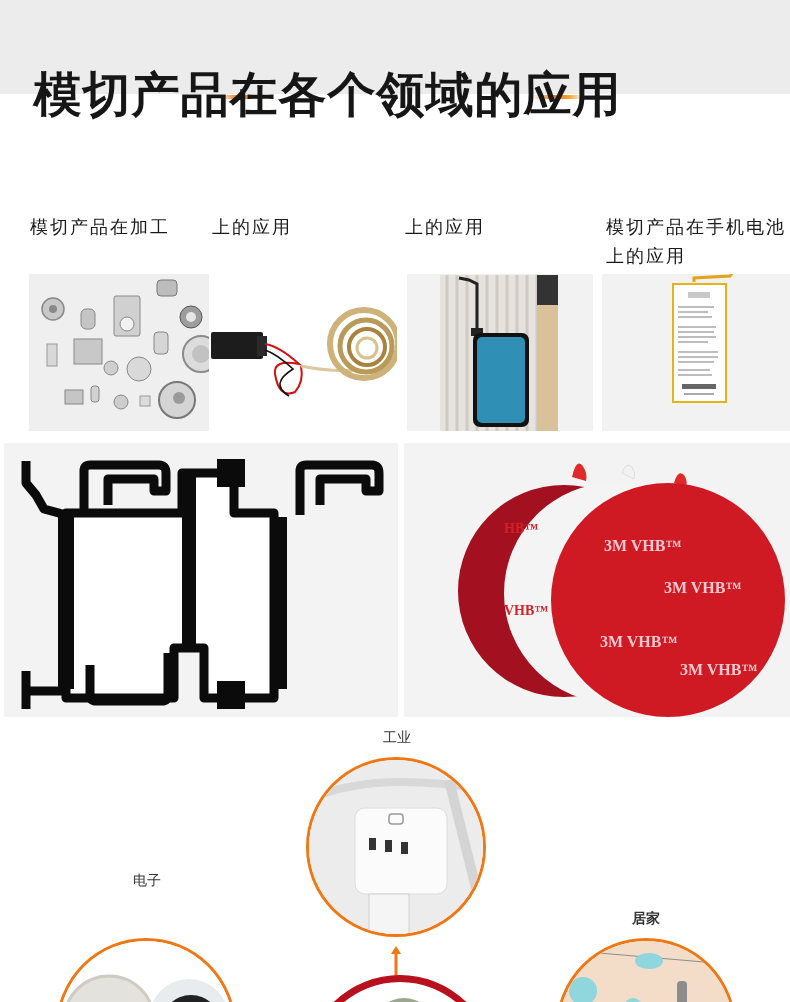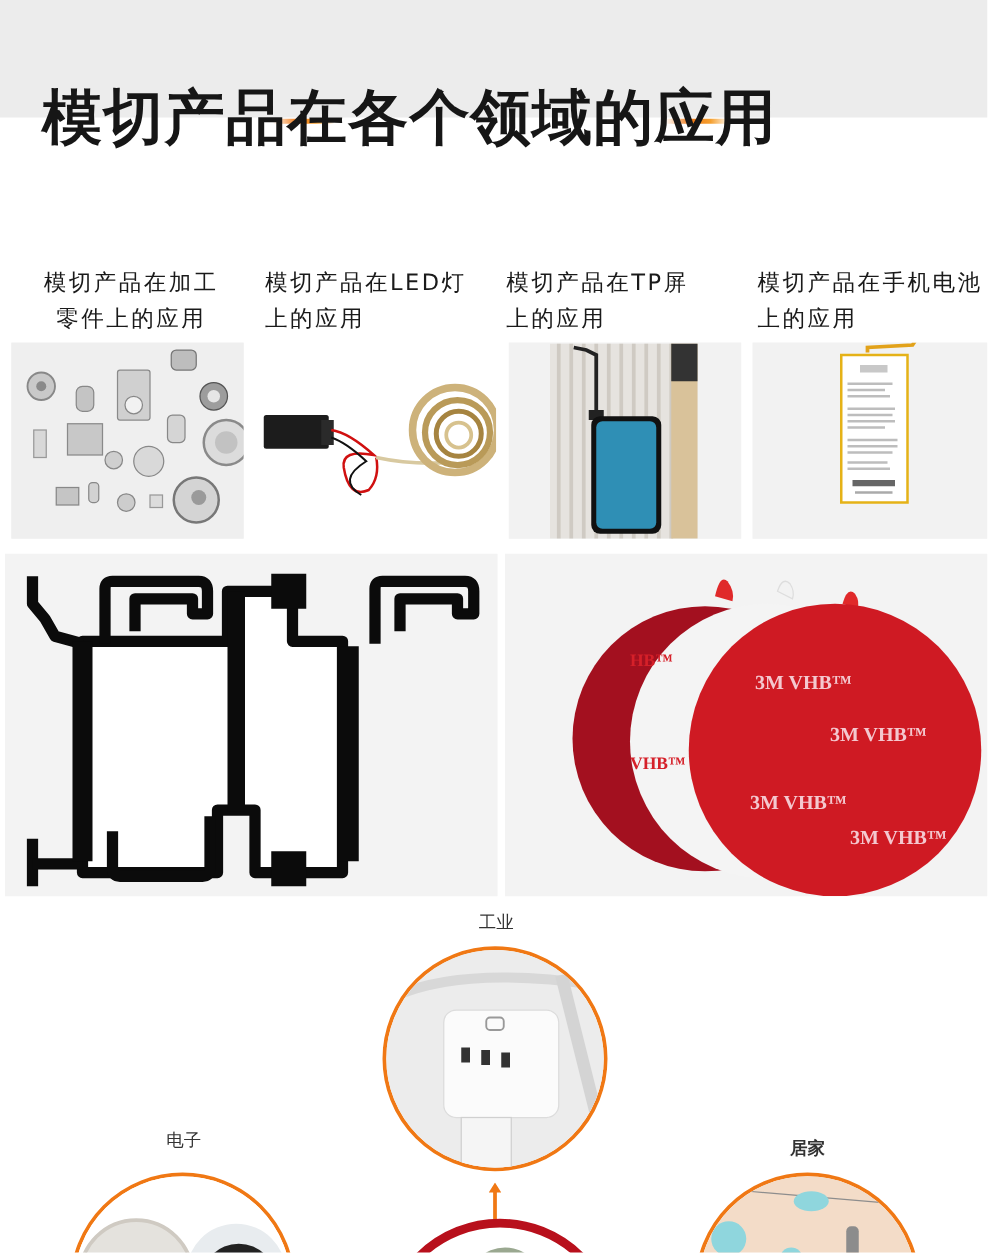--- a/index.html
+++ b/index.html
@@ -26,24 +26,23 @@
   .center-ring { position: absolute; border-radius: 50%; border: 7px solid #b8101c; overflow: hidden; }
 </style>
 </head>
 <body>
 
 <div class="top-band"></div>
 <div class="title-accent" style="left:218px; top:95px; width:50px;"></div>
 <div class="title-accent" style="left:532px; top:95px; width:52px;"></div>
 <h1 class="page-title">模切产品在各个领域的应用</h1>
 
-<div class="app-card" style="left:10px;text-align:center;">
+<div class="app-card" style="left:30px;">
   <div class="label">
     <div>模切产品在加工</div>
-    <div>零件上的应用</div>
   </div>
   <div class="photo" style="left:-1px; width:186px;">
     <svg width="186" height="157" viewBox="0 0 186 157">
       <rect width="186" height="157" fill="#efefef"></rect>
       <circle cx="24" cy="35" r="11" fill="#c9c9c9" stroke="#888" stroke-width="1.5"></circle>
       <circle cx="24" cy="35" r="4" fill="#8a8a8a"></circle>
       <rect x="52" y="35" width="14" height="20" rx="5" fill="#c4c4c4" stroke="#888"></rect>
       <rect x="85" y="22" width="26" height="40" rx="2" fill="#d0d0d0" stroke="#8a8a8a"></rect>
       <circle cx="98" cy="50" r="7" fill="#f2f2f2" stroke="#888"></circle>
       <rect x="128" y="6" width="20" height="16" rx="4" fill="#bdbdbd" stroke="#777"></rect>
@@ -61,42 +60,40 @@
       <circle cx="92" cy="128" r="7" fill="#cdcdcd" stroke="#888"></circle>
       <rect x="111" y="122" width="10" height="10" fill="#dcdcdc" stroke="#999"></rect>
       <circle cx="148" cy="126" r="18" fill="#d4d4d4" stroke="#777" stroke-width="2"></circle>
       <circle cx="150" cy="124" r="6" fill="#9a9a9a"></circle>
     </svg>
   </div>
 </div>
 
 <div class="app-card" style="left:212px;">
   <div class="label">
-    <div>模切产品在LED灯</div>
     <div>上的应用</div>
   </div>
   <div class="photo" style="left:-3px; width:188px; background:#ffffff;">
     <svg width="188" height="157" viewBox="0 0 188 157">
       <rect width="188" height="157" fill="#ffffff"></rect>
       <rect x="2" y="58" width="52" height="27" rx="2" fill="#1c1c1c"></rect>
       <rect x="48" y="62" width="10" height="20" fill="#2a2a2a"></rect>
       <path d="M56 70 Q70 72 90 90 Q64 85 66 100 Q70 125 86 118 Q95 108 92 92" fill="none" stroke="#d01010" stroke-width="2"></path>
       <path d="M56 76 Q68 80 84 95 Q60 110 80 122" fill="none" stroke="#111" stroke-width="1.6"></path>
       <path d="M92 92 Q120 98 150 96" fill="none" stroke="#d8c9a0" stroke-width="3"></path>
       <ellipse cx="155" cy="70" rx="34" ry="34" fill="none" stroke="#cdb27a" stroke-width="6"></ellipse>
       <ellipse cx="157" cy="72" rx="26" ry="26" fill="none" stroke="#b99a58" stroke-width="5"></ellipse>
       <ellipse cx="158" cy="73" rx="18" ry="18" fill="none" stroke="#a68440" stroke-width="4"></ellipse>
       <ellipse cx="158" cy="74" rx="10" ry="10" fill="none" stroke="#d7c28e" stroke-width="3"></ellipse>
     </svg>
   </div>
 </div>
 
 <div class="app-card" style="left:405px;">
   <div class="label">
-    <div>模切产品在TP屏</div>
     <div>上的应用</div>
   </div>
   <div class="photo" style="left:2px; width:186px;">
     <svg width="186" height="157" viewBox="0 0 186 157">
       <rect width="186" height="157" fill="#f2f2f2"></rect>
       <rect x="33" y="1" width="118" height="156" fill="#e6e3df"></rect>
       <g stroke="#cfcac3" stroke-width="3">
         <line x1="40" y1="1" x2="40" y2="157"></line>
           <line x1="50" y1="1" x2="50" y2="157"></line>
         <line x1="60" y1="1" x2="60" y2="157"></line>
@@ -206,21 +203,21 @@
     <rect x="92" y="82" width="7" height="12" fill="#333"></rect>
     <rect x="60" y="134" width="40" height="46" fill="#f5f5f5" stroke="#d0d0d0"></rect>
   </svg>
 </div>
 <div style="position:absolute; left:393px; top:946px; width:6px; height:30px;">
   <svg width="10" height="30" viewBox="0 0 10 30" style="margin-left:-2px;">
     <path d="M5 0 L10 8 L6.5 8 L6.5 30 L3.5 30 L3.5 8 L0 8 Z" fill="#f07814"></path>
   </svg>
 </div>
 
-<div class="sector-label" style="left:97px; top:904px;">电子</div>
+<div class="sector-label" style="left:97px; top:872px;">电子</div>
 <div class="sector-circle" style="left:56px; top:938px; width:180px; height:180px;">
   <svg width="180" height="180" viewBox="0 0 180 180">
     <rect width="180" height="180" fill="#ffffff"></rect>
     <circle cx="50" cy="80" r="45" fill="#e4e2dd" stroke="#cfcac2" stroke-width="3"></circle>
     <circle cx="130" cy="78" r="40" fill="#e8ecef"></circle>
     <circle cx="132" cy="84" r="30" fill="#222"></circle>
   </svg>
 </div>
 
 <div class="sector-label" style="left:596px; top:910px;font-weight:bold;">居家</div>

